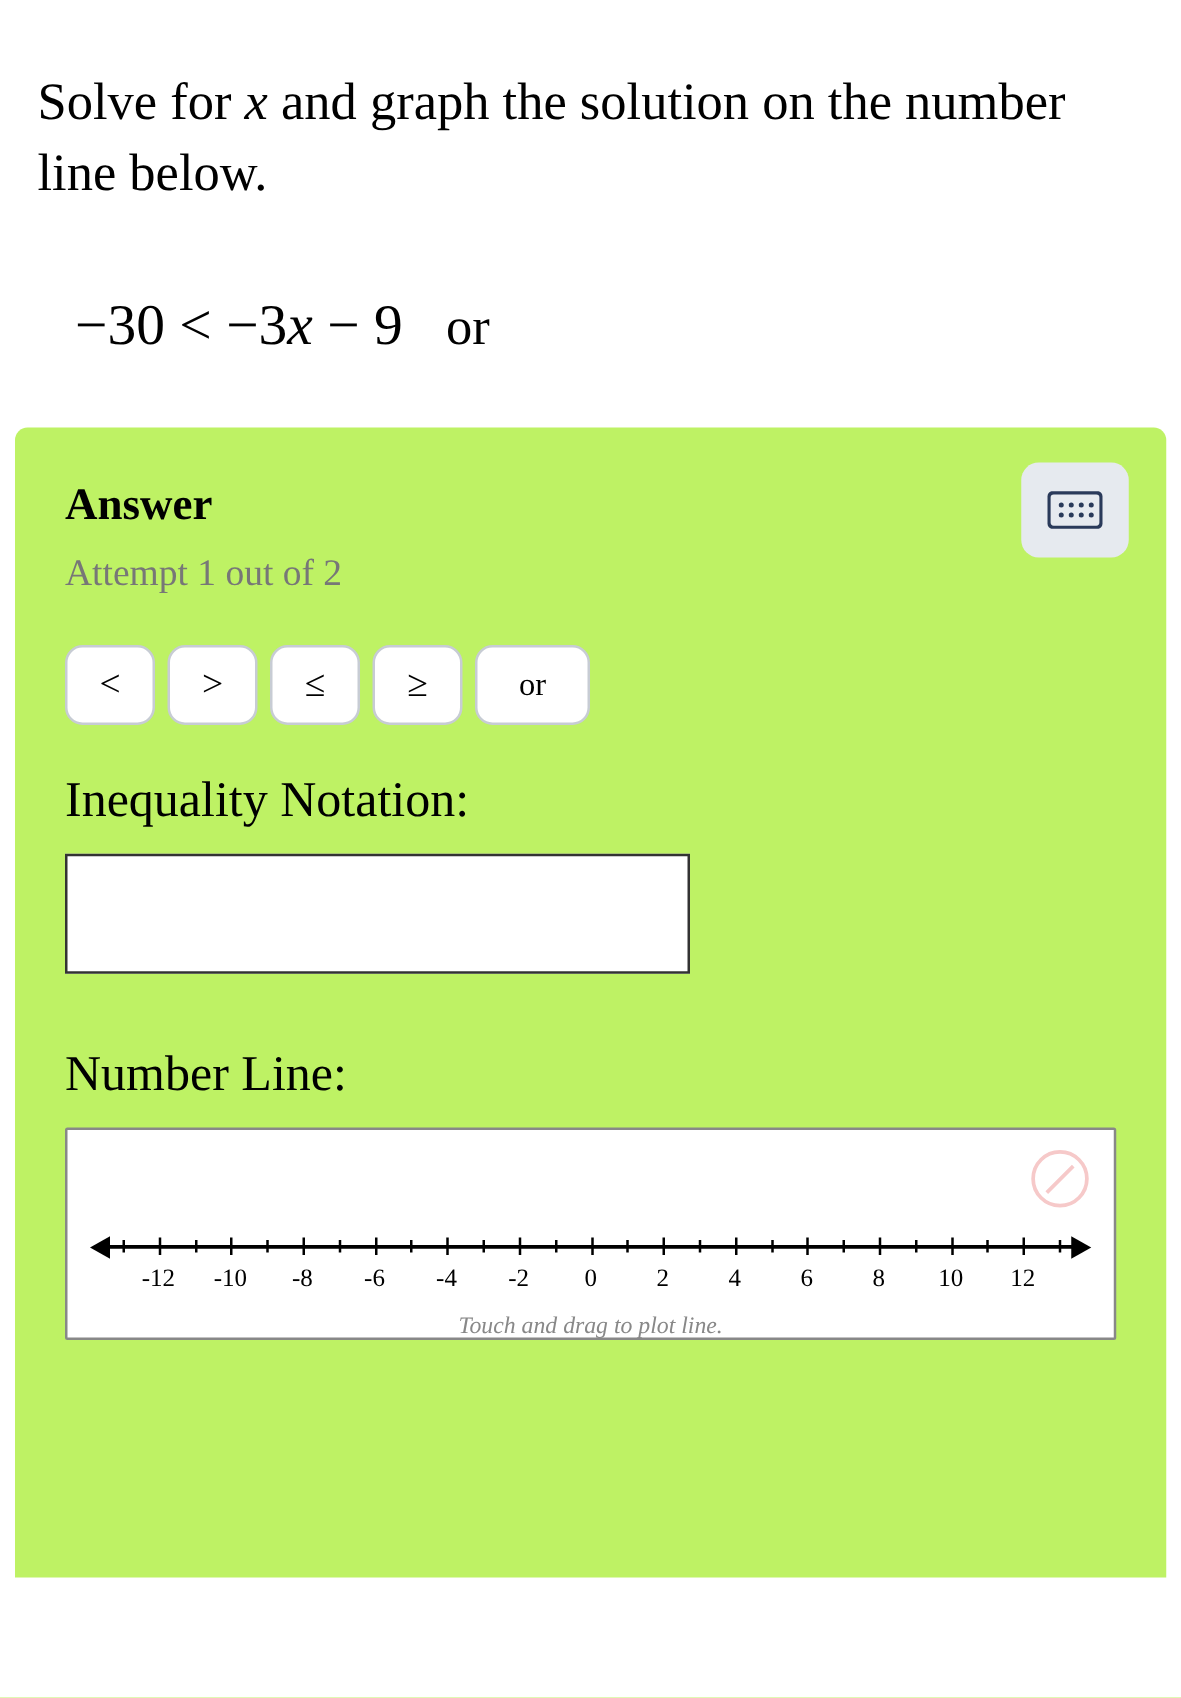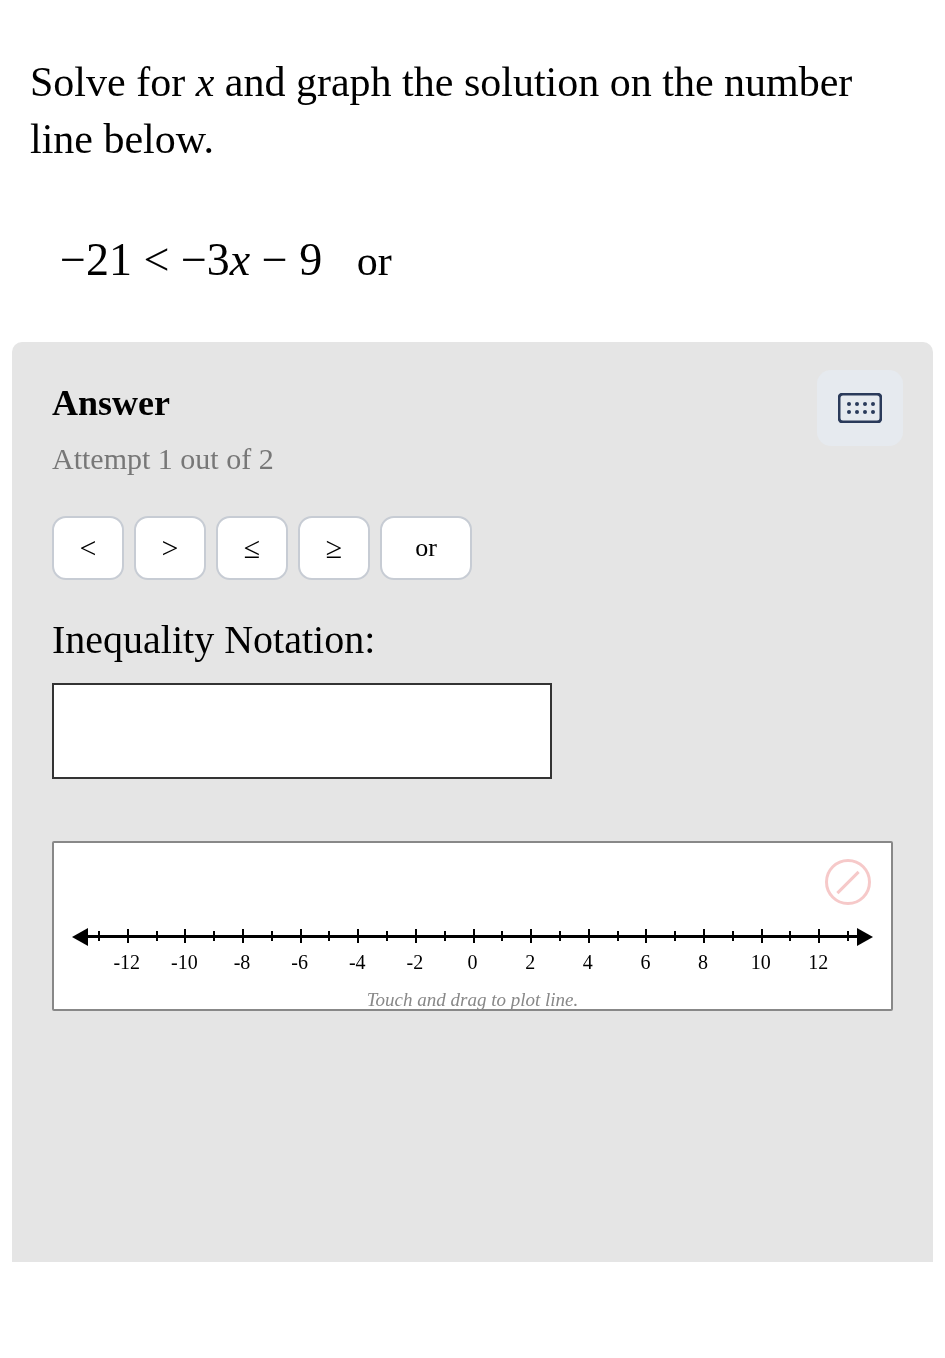--- a/index.html
+++ b/index.html
@@ -22,21 +22,21 @@
   }
   .math-var { font-style: italic; font-family: 'Times New Roman', serif; }
   .math-block {
     padding: 50px 30px 40px 60px;
     font-size: 46px;
     font-family: 'Times New Roman', serif;
   }
   .math-block .math-line { margin: 6px 0; }
   .math-block .or { font-family: Georgia, serif; font-size: 42px; }
   .answer-panel {
-    background: #e5e5e5;
+    background: #bef264;
     border-top-left-radius: 10px;
     border-top-right-radius: 10px;
     margin: 10px 12px 0 12px;
     padding: 40px 40px 0 40px;
     position: relative;
     height: 920px;
   }
   .answer-heading {
     font-size: 36px;
     font-weight: bold;
@@ -182,21 +182,21 @@
 <body>
 
 <div class="question-area">
   <p class="question-text">
     <span>Solve for </span><span class="math-var">x</span><span> and graph the solution on the number line below.</span>
   </p>
 </div>
 
 <div class="math-block">
   <div class="math-line">
-    <span>−21</span>
+    <span>−30</span>
     <span>&lt;</span>
     <span>−3<span class="math-var">x</span> − 9</span>
     &nbsp;&nbsp;<span class="or">or</span>
   </div>
 </div>
 
 <div class="answer-panel">
   <div class="keyboard-btn">
     <svg viewBox="0 0 44 30">
       <rect x="1" y="1" width="42" height="28" rx="4" ry="4" fill="none" stroke="#2a3a5a" stroke-width="3"></rect>
@@ -218,20 +218,21 @@
     <div class="op-btn">&lt;</div>
     <div class="op-btn">&gt;</div>
     <div class="op-btn">≤</div>
     <div class="op-btn">≥</div>
     <div class="op-btn or-btn">or</div>
   </div>
 
   <div class="section-label">Inequality Notation:</div>
   <input class="inequality-input" type="text" value="" style="">
 
+  <div class="section-label">Number Line:</div>
 
   <div class="numberline-container">
     <div class="clear-icon"></div>
     <div class="numberline" id="numberline">
       <div class="nl-axis"></div>
       <div class="nl-arrow-left"></div>
       <div class="nl-arrow-right"></div>
     <div class="tick minor" style="left: 3%;"></div>
         <div class="tick" style="left: 6.61538%;"></div>
         <div class="tick-label" style="left: 6.61538%;">-12</div>

